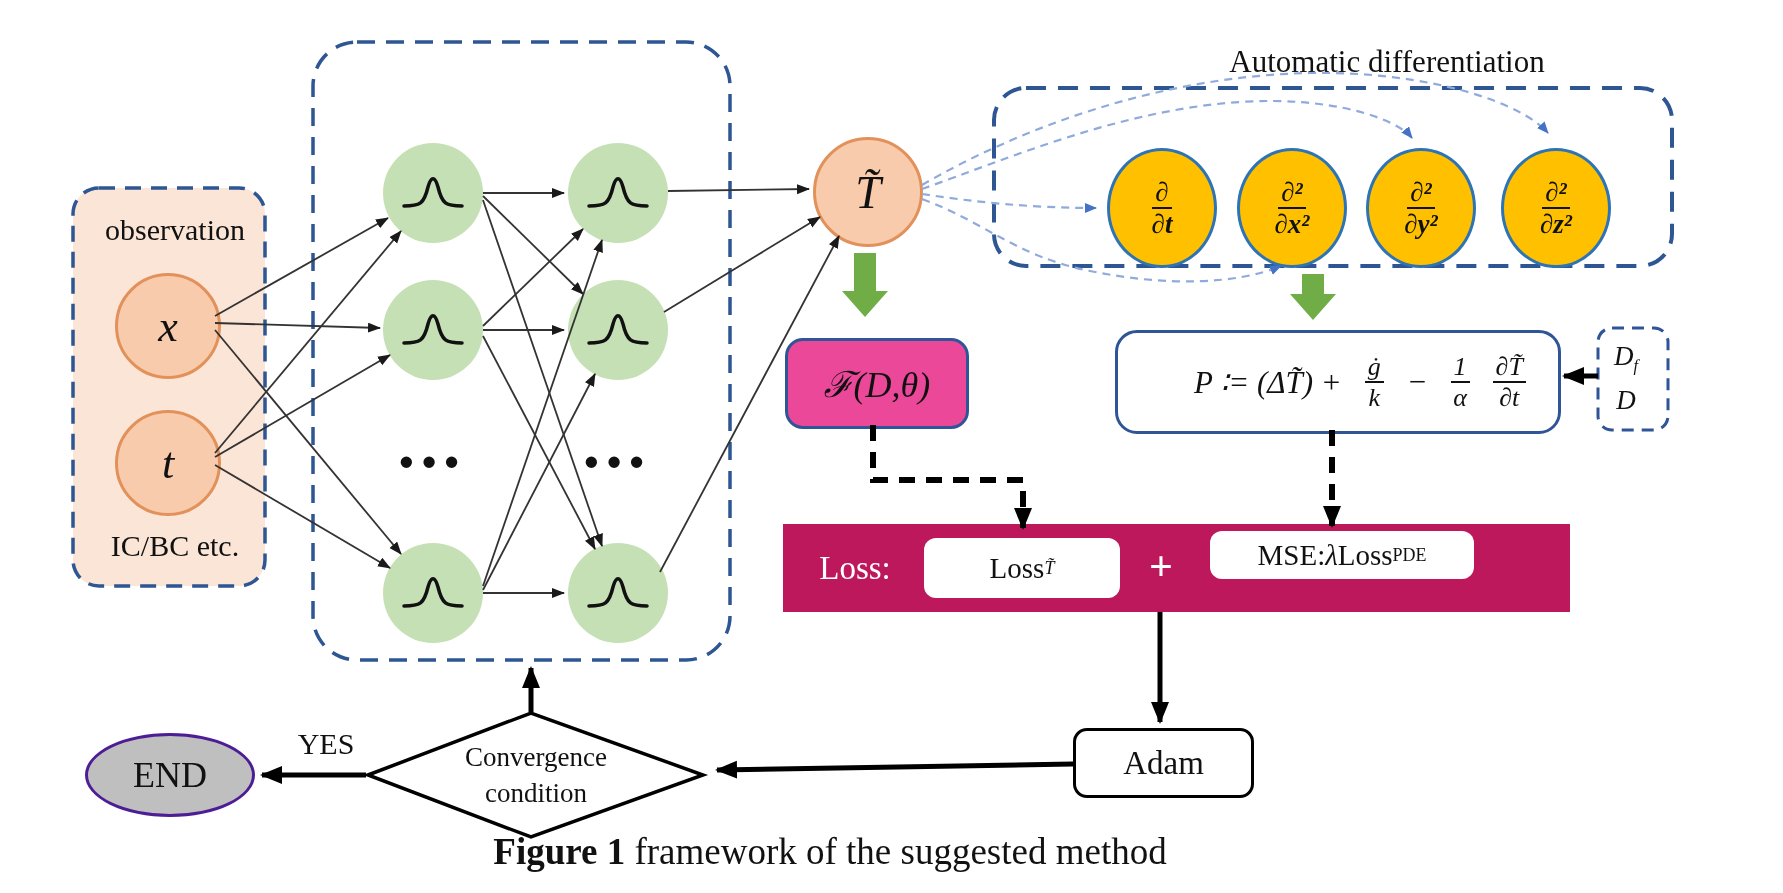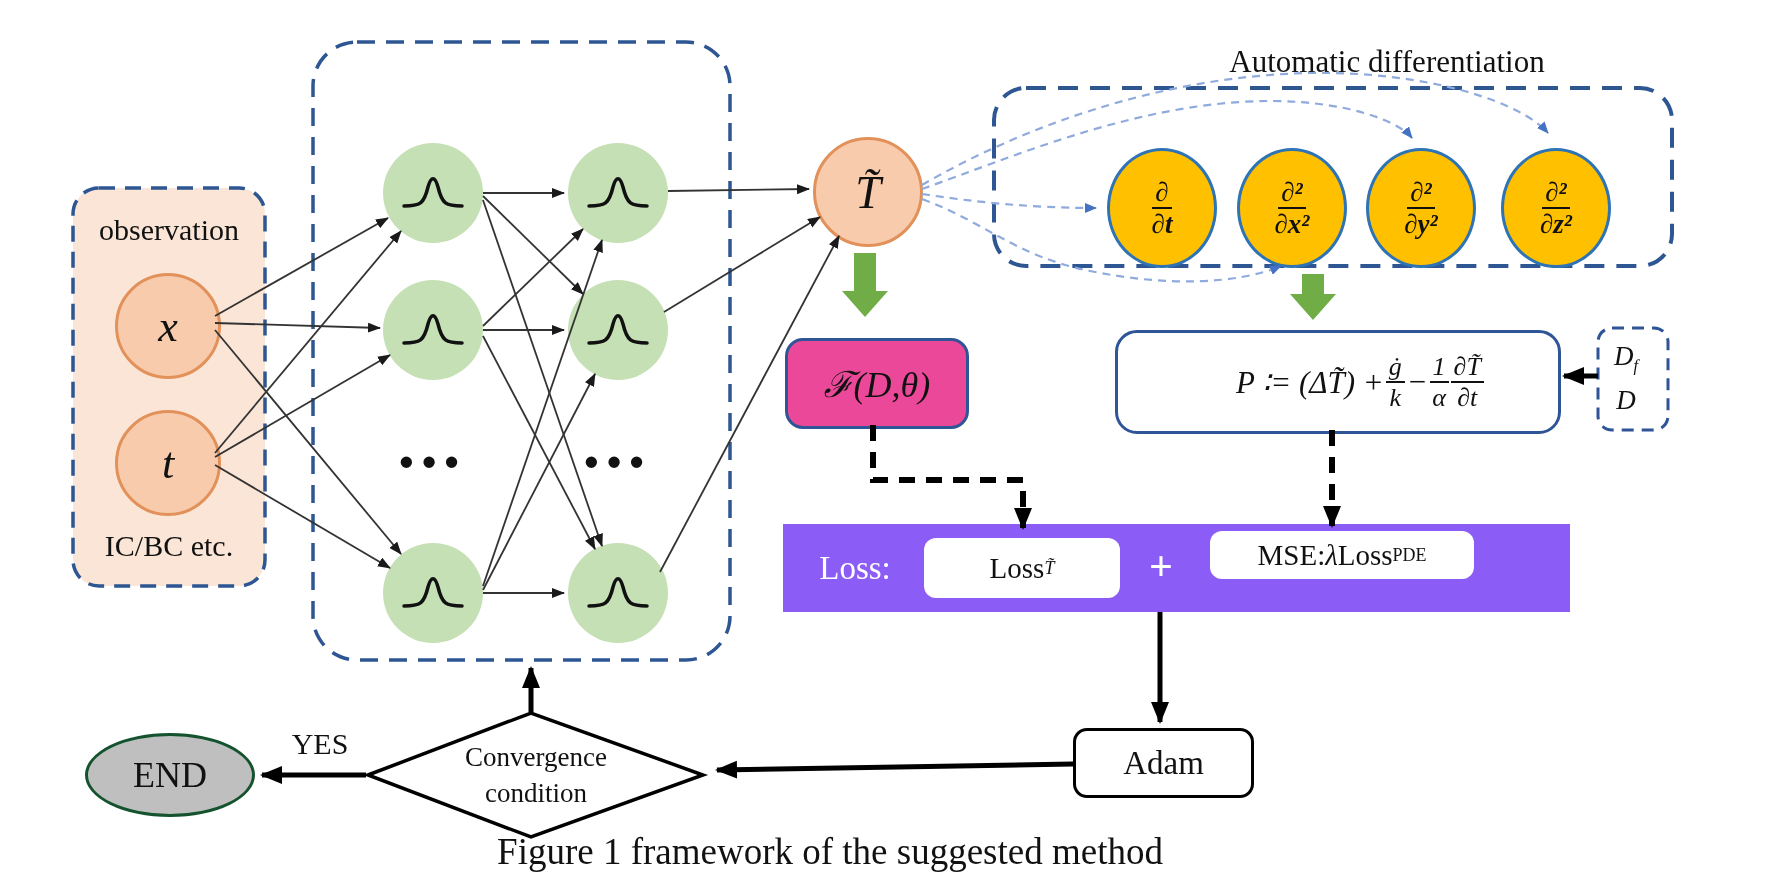--- a/index.html
+++ b/index.html
@@ -10,46 +10,46 @@
   svg.layer{position:absolute;left:0;top:0;pointer-events:none;}
   
   .obsnode{width:100px;height:100px;border-radius:50%;background:#F8CBAD;border:3px solid #E2915A;
            font-style:italic;font-size:44px;}
   .neuron{width:100px;height:100px;border-radius:50%;background:#C5E0B4;}
   .tnode{width:104px;height:104px;border-radius:50%;background:#F8CBAD;border:3px solid #E2915A;
          font-style:italic;font-size:46px;}
   .deriv{width:104px;height:114px;border-radius:50%;background:#FFC000;border:3px solid #2E74B5;}
   .dots{font-size:42px;font-weight:bold;letter-spacing:8px;color:#111;}
   
-  .lbl{font-size:30px;}
+  .lbl{font-size:30px;padding-left:6px;}
   .title{font-size:31px;}
   
   .fbox{border:3px solid #2F5597;border-radius:18px;background:#ec4899;
         font-style:italic;font-size:36px;}
   .pbox{border:3px solid #2F5597;border-radius:22px;background:#fff;}
   .adam{border:3.5px solid #000;border-radius:14px;background:#fff;font-size:33px;}
-  .endnode{border:3px solid #14532d;border-radius:50%;background:#BFBFBF;font-size:36px;}
+  .endnode{border:3px solid #4c1d95;border-radius:50%;background:#BFBFBF;font-size:36px;}
   
   .frac{display:inline-flex;flex-direction:column;align-items:center;justify-content:center;
         font-style:italic;line-height:1.12;}
   .frac .num{border-bottom:2.5px solid #111;padding:0 3px;}
   .deriv .frac{font-size:27px;font-weight:bold;}
-  .eq{display:flex;align-items:center;justify-content:center;gap:2px;
+  .eq{display:flex;align-items:center;justify-content:center;gap:23px;
       font-style:italic;font-size:31px;height:100%;padding-left:44px;}
   .eq .frac{font-size:26px;}
   
-  .lossbar{background:#8b5cf6;}
+  .lossbar{background:#be185d;}
   .losslabel{color:#fff;font-size:33px;}
   .whitebox{background:#fff;border-radius:12px;font-size:29px;color:#111;}
   .plus{color:#fff;font-size:42px;font-weight:bold;}
   .sub{font-size:0.62em;vertical-align:sub;font-style:italic;}
   .dsub{font-size:0.6em;vertical-align:sub;font-style:italic;}
   .dbox-text{font-style:italic;font-size:27px;line-height:1.55;}
   .caption{font-size:37px;text-align:center;}
-  .caption b{font-weight:normal;}
+  .caption b{font-weight:bold;}
   .diamond-text{font-size:27px;line-height:1.35;}
 </style>
 </head>
 <body>
 
 <div id="canvas">
 
   <svg class="layer" width="1783" height="893" style="z-index:0">
     <rect x="73" y="188" width="192" height="398" rx="26" fill="#FBE5D6" stroke="#2E5693" stroke-width="3.5" stroke-dasharray="16 10"></rect>
     <rect x="313" y="42" width="417" height="618" rx="44" fill="none" stroke="#2E5693" stroke-width="3.5" stroke-dasharray="18 11"></rect>

